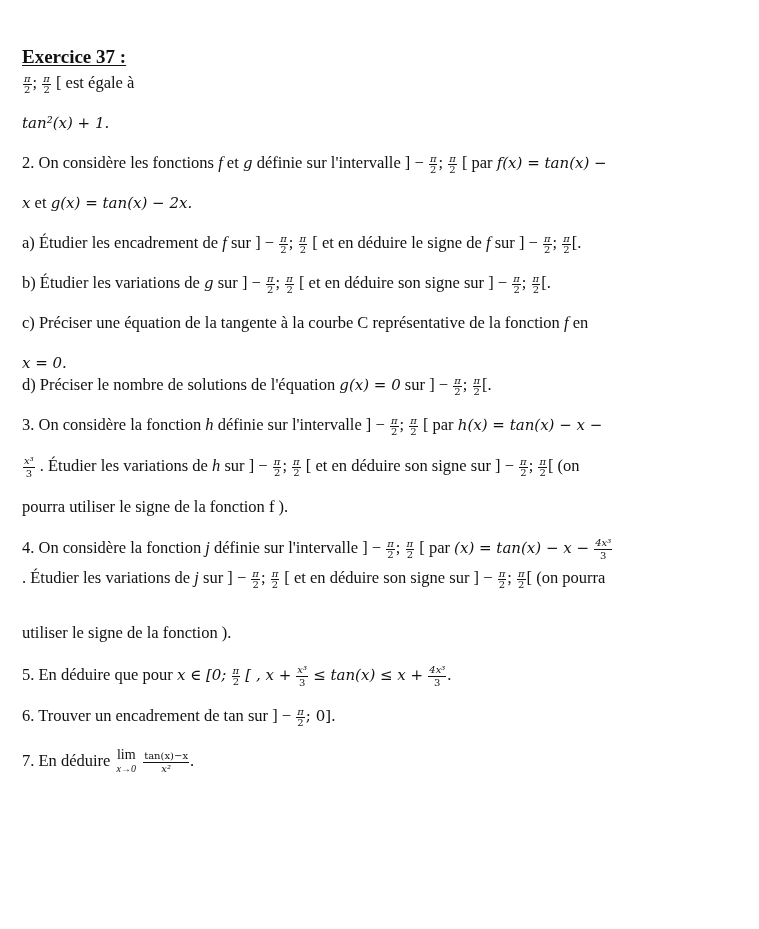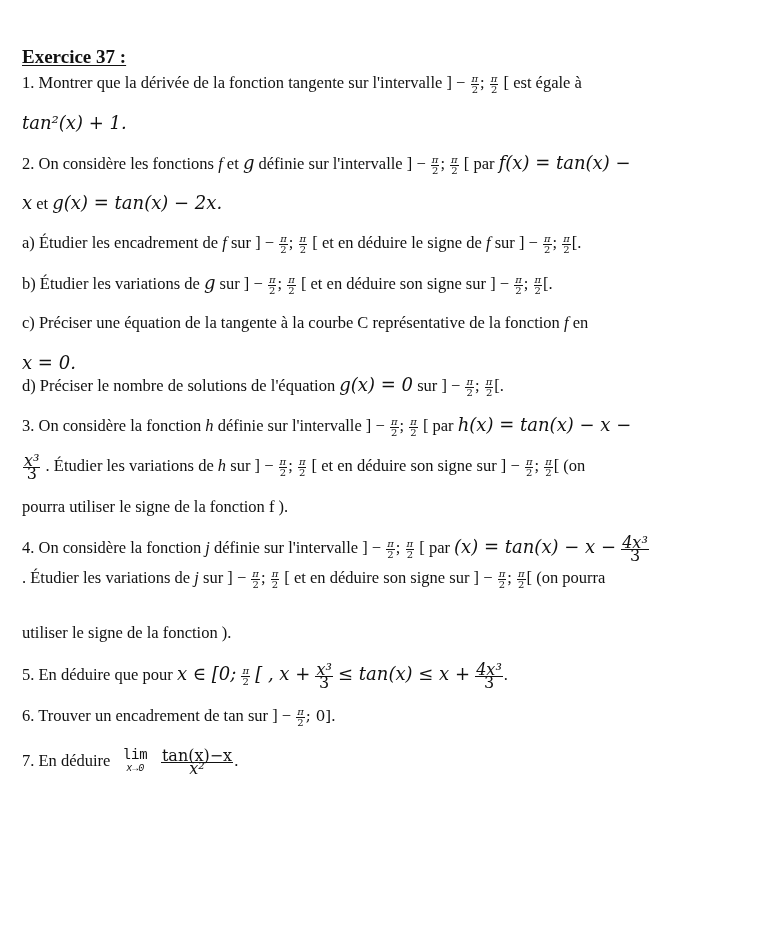--- a/index.html
+++ b/index.html
@@ -9,42 +9,41 @@
     }
     .title {
       position: absolute; left: 22px; top: 46px;
       font-family: "Liberation Serif", serif; font-weight: bold; font-size: 19px;
       text-decoration: underline; text-underline-offset: 2px;
     }
     .line {
       position: absolute; left: 22px; font-size: 16.5px; white-space: nowrap;
       line-height: 20px;
     }
-    .m { font-family: "DejaVu Serif", serif; font-style: italic; font-size: 18px; }
+    .m { font-family: "DejaVu Serif", serif; font-style: italic; font-size: 15px; }
     .mu { font-family: "DejaVu Serif", serif; font-size: 15px; }
     .frac {
       display: inline-block; vertical-align: middle; text-align: center;
       font-family: "DejaVu Serif", serif; font-size: 10px; line-height: 10px; margin: 0 1px;
     }
     .frac .num { display: block; border-bottom: 1px solid #111; padding: 0 1px; font-style: italic; }
     .frac .den { display: block; padding: 0 1px; }
-    .frac.big { font-size: 16px; line-height: 12px; }
+    .frac.big { font-size: 10px; line-height: 12px; }
     .lim {
       display: inline-block; vertical-align: middle; text-align: center;
-      font-family: Liberation Mono, monospace; font-size: 14px; line-height: 14px; margin: 0 8px;
+      font-family: Liberation Serif, serif; font-size: 14px; line-height: 14px; margin: 0 2px;
     }
     .lim .sub { display: block; font-size: 10px; font-style: italic; }
   </style>
 </head>
 <body>
 
 <div class="title">Exercice 37 :</div>
 
 <div class="line" style="top:73px">
-  <span>1. Montrer que la dérivée de la fonction tangente sur l'intervalle ] −</span>
   <span class="frac"><span class="num">π</span><span class="den">2</span></span><span>;</span>
   <span class="frac"><span class="num">π</span><span class="den">2</span></span>
   <span>[ est égale à</span>
 </div>
 <div class="line" style="top:113px">
   <span class="m">tan²(x) + 1.</span>
 </div>
 
 <div class="line" style="top:153px">
   <span>2. On considère les fonctions </span><i>f</i><span> et </span><span class="m">g</span><span> définie sur l'intervalle ] −</span>

